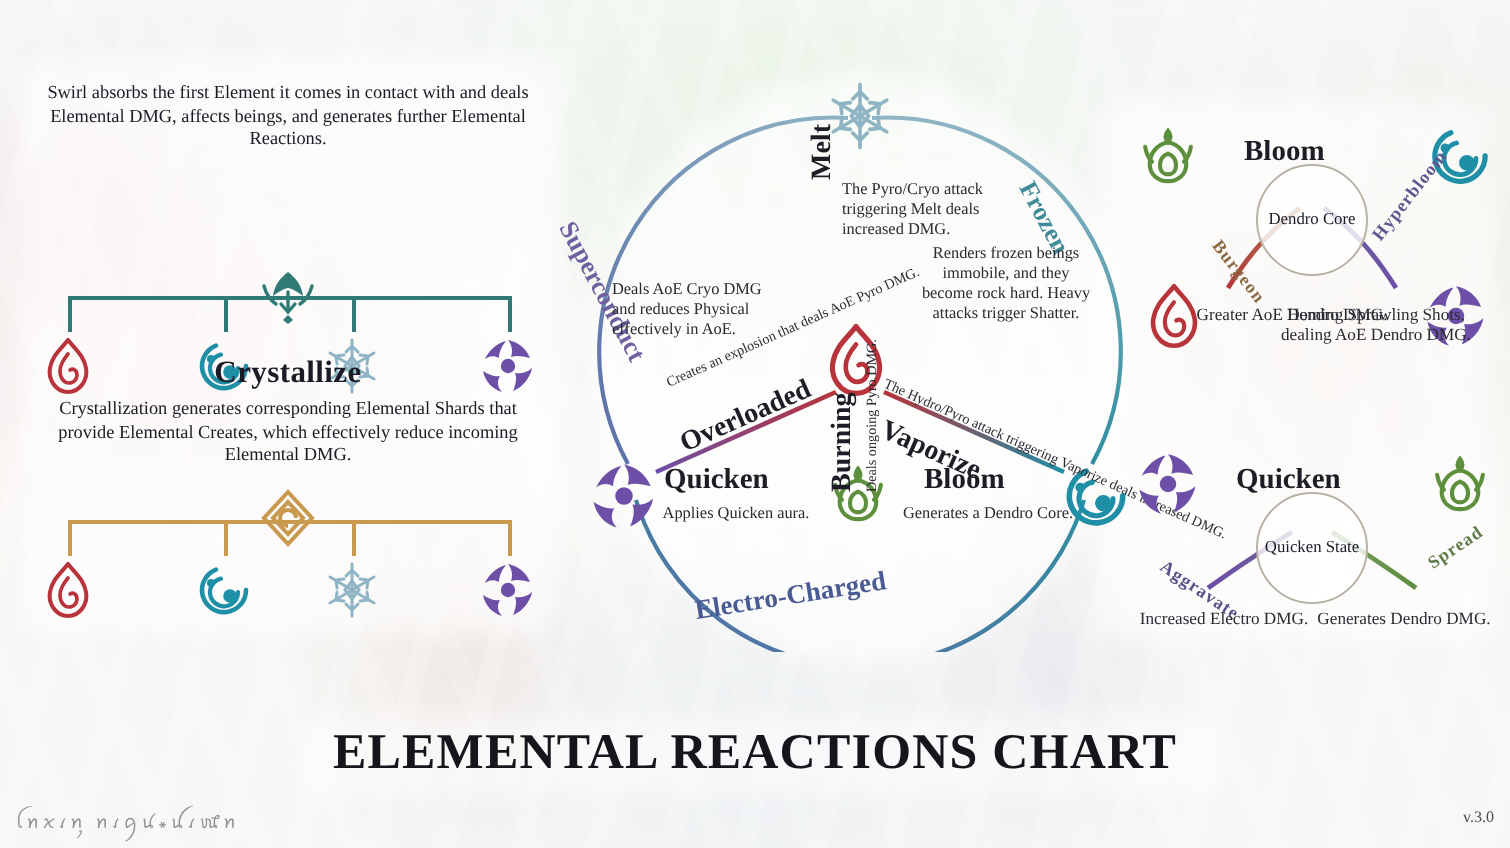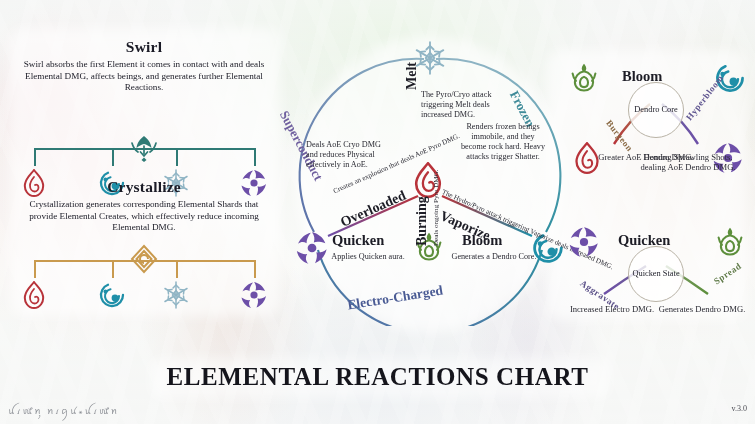--- a/index.html
+++ b/index.html
@@ -112,21 +112,20 @@
   <div class="wash w4"></div>
   <div class="veil left"></div>
   <div class="veil center"></div>
   <div class="veil right"></div>
   <div class="veil title"></div>
 </div>
 
 <div id="stage">
 
   <div class="panel" id="swirl-panel">
-    <div class="h-title">Swirl</div>
     <div class="desc">Swirl absorbs the first Element it comes in contact with and deals Elemental DMG, affects beings, and generates further Elemental Reactions.</div>
   </div>
   <div class="tree" id="swirl-tree">
     <div class="hbar" style="background:#2f7a75"></div>
     <div class="stem" style="left:26px;  background:#2f7a75"></div>
     <div class="stem" style="left:104px; background:#2f7a75"></div>
     <div class="stem" style="left:168px; background:#2f7a75"></div>
     <div class="stem" style="left:246px; background:#2f7a75"></div>
     <div class="corebadge">
       <svg class="glyph" width="28" height="30" viewBox="0 0 28 30">
@@ -484,16 +483,16 @@
     <div class="bubble" style="left:66px; top:24px; width:56px; height:56px;">Quicken State</div>
 
     <div class="subname" style="left:22px; top:56px; transform:rotate(34deg); transform-origin:left top; color:#5b5088;">Aggravate</div>
     <div class="subname" style="left:150px; top:56px; transform:rotate(-34deg); transform-origin:left top; color:#5f7a48;">Spread</div>
 
     <div class="subdesc" style="left:2px; top:82px; color:#2a2a33;">Increased Electro DMG.</div>
     <div class="subdesc" style="left:92px; top:82px; color:#2a2a33;">Generates Dendro DMG.</div>
   </div>
 
   <div id="chart-title">ELEMENTAL REACTIONS CHART</div>
-  <div id="teyvat">ꪊꪹꪈꪀꪴ  ꪀꪹꪇꪙ꘎ꪊꪹꪈꪀ</div>
+  <div id="teyvat">ꪶꪀꪎꪹꪀꪴ  ꪀꪹꪇꪙ꘎ꪊꪹꪈꪀ</div>
   <div id="version">v.3.0</div>
 
 </div>
 
 </body></html>

